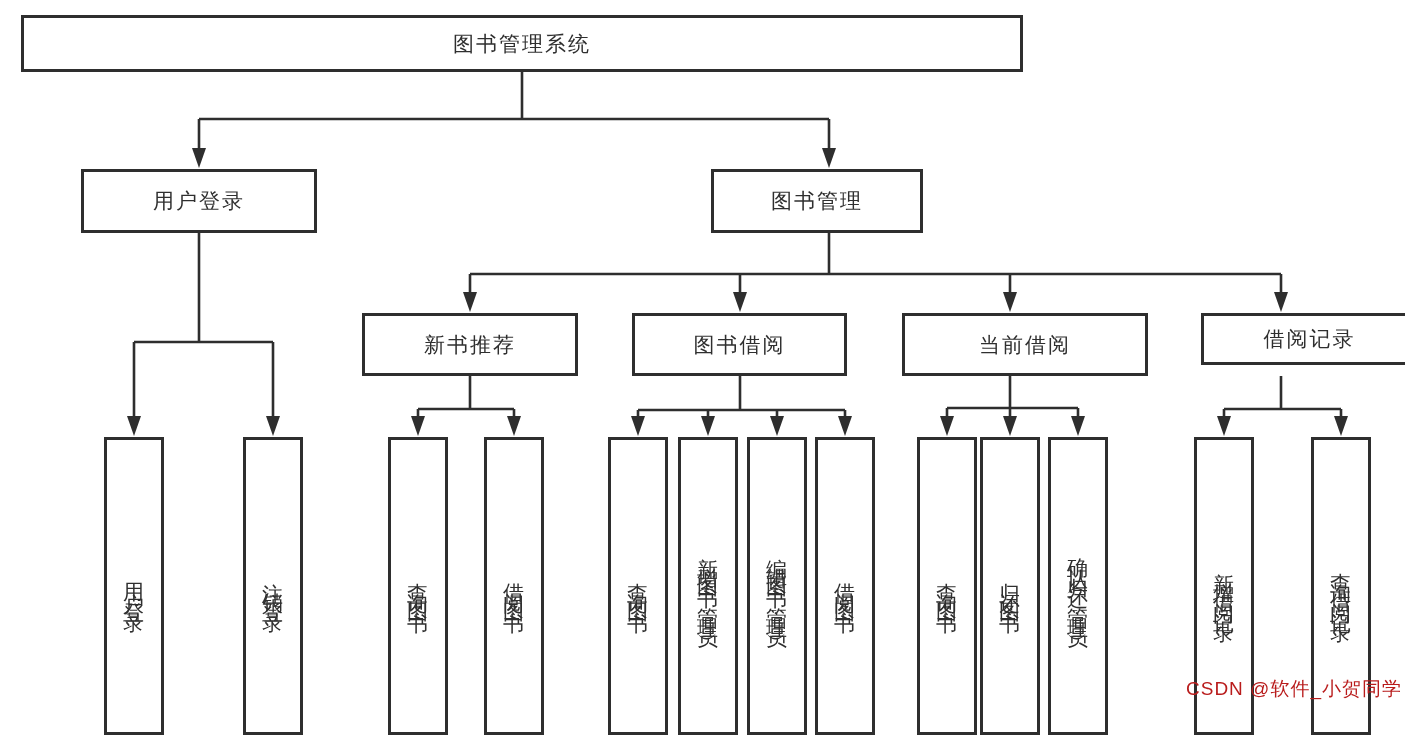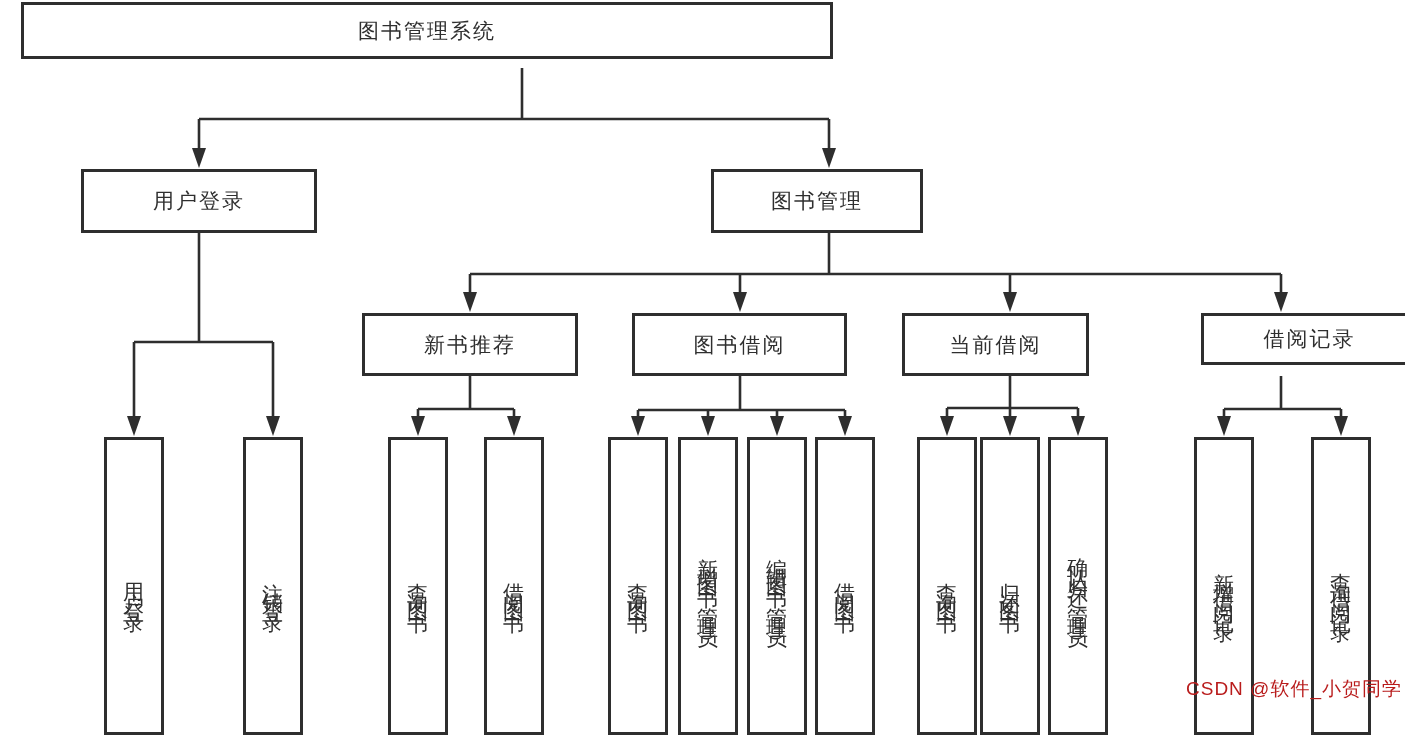--- a/index.html
+++ b/index.html
@@ -78,38 +78,38 @@
     <path d="M1010 376 V408 M947 408 H1078 M947 408 V420 M1010 408 V420 M1078 408 V420"></path>
     <polygon points="940,416 954,416 947,436"></polygon>
     <polygon points="1003,416 1017,416 1010,436"></polygon>
     <polygon points="1071,416 1085,416 1078,436"></polygon>
 
     <path d="M1281 376 V409 M1224 409 H1341 M1224 409 V420 M1341 409 V420"></path>
     <polygon points="1217,416 1231,416 1224,436"></polygon>
     <polygon points="1334,416 1348,416 1341,436"></polygon>
   </svg>
 
-  <div class="box" style="left:21px;top:2px;width:812px;height:57px">
+  <div class="box" style="left:21px;top:15px;width:1002px;height:57px">
     <span class="lbl">图书管理系统</span>
   </div>
 
   <div class="box" style="left:81px;top:169px;width:236px;height:64px">
     <span class="lbl">用户登录</span>
   </div>
   <div class="box" style="left:711px;top:169px;width:212px;height:64px">
     <span class="lbl">图书管理</span>
   </div>
 
   <div class="box" style="left:632px;top:313px;width:215px;height:63px">
     <span class="lbl">图书借阅</span>
   </div>
   <div class="box" style="left:362px;top:313px;width:216px;height:63px">
     <span class="lbl">新书推荐</span>
   </div>
-  <div class="box" style="left:902px;top:313px;width:187px;height:63px">
+  <div class="box" style="left:902px;top:313px;width:246px;height:63px">
     <span class="lbl">当前借阅</span>
   </div>
   <div class="box" style="left:1201px;top:313px;width:217px;height:52px">
     <span class="lbl">借阅记录</span>
   </div>
 
   <div class="box" style="left:104px;top:437px;width:60px;height:298px">
     <span class="vlbl">用户登录</span>
   </div>
   <div class="box" style="left:243px;top:437px;width:60px;height:298px">

